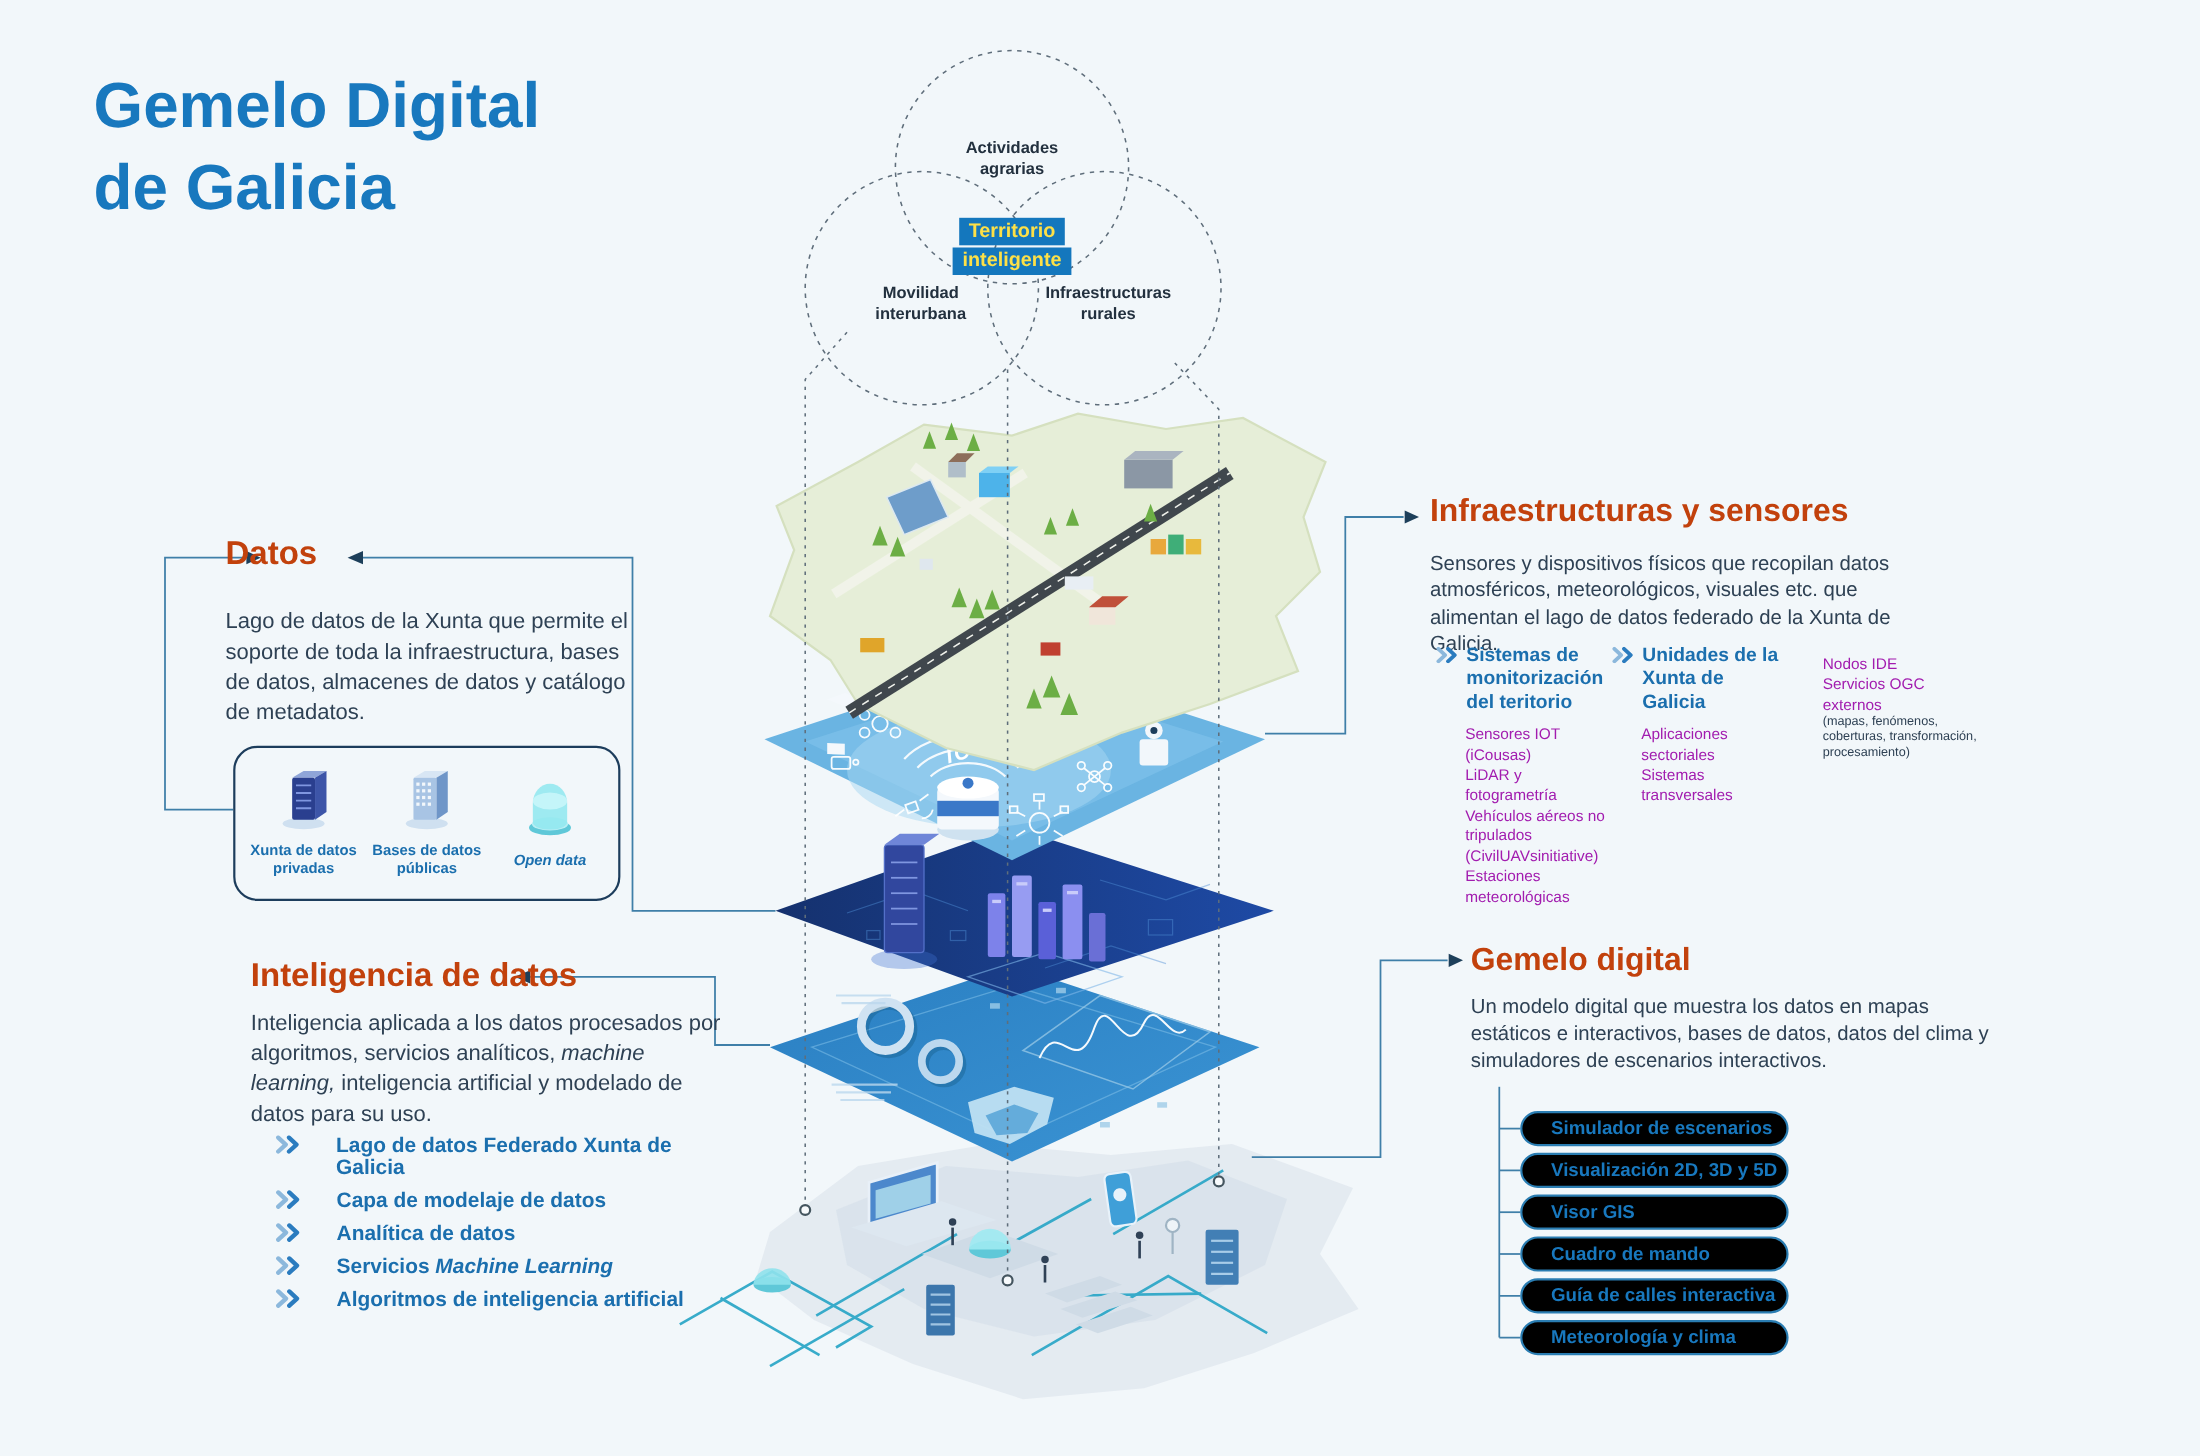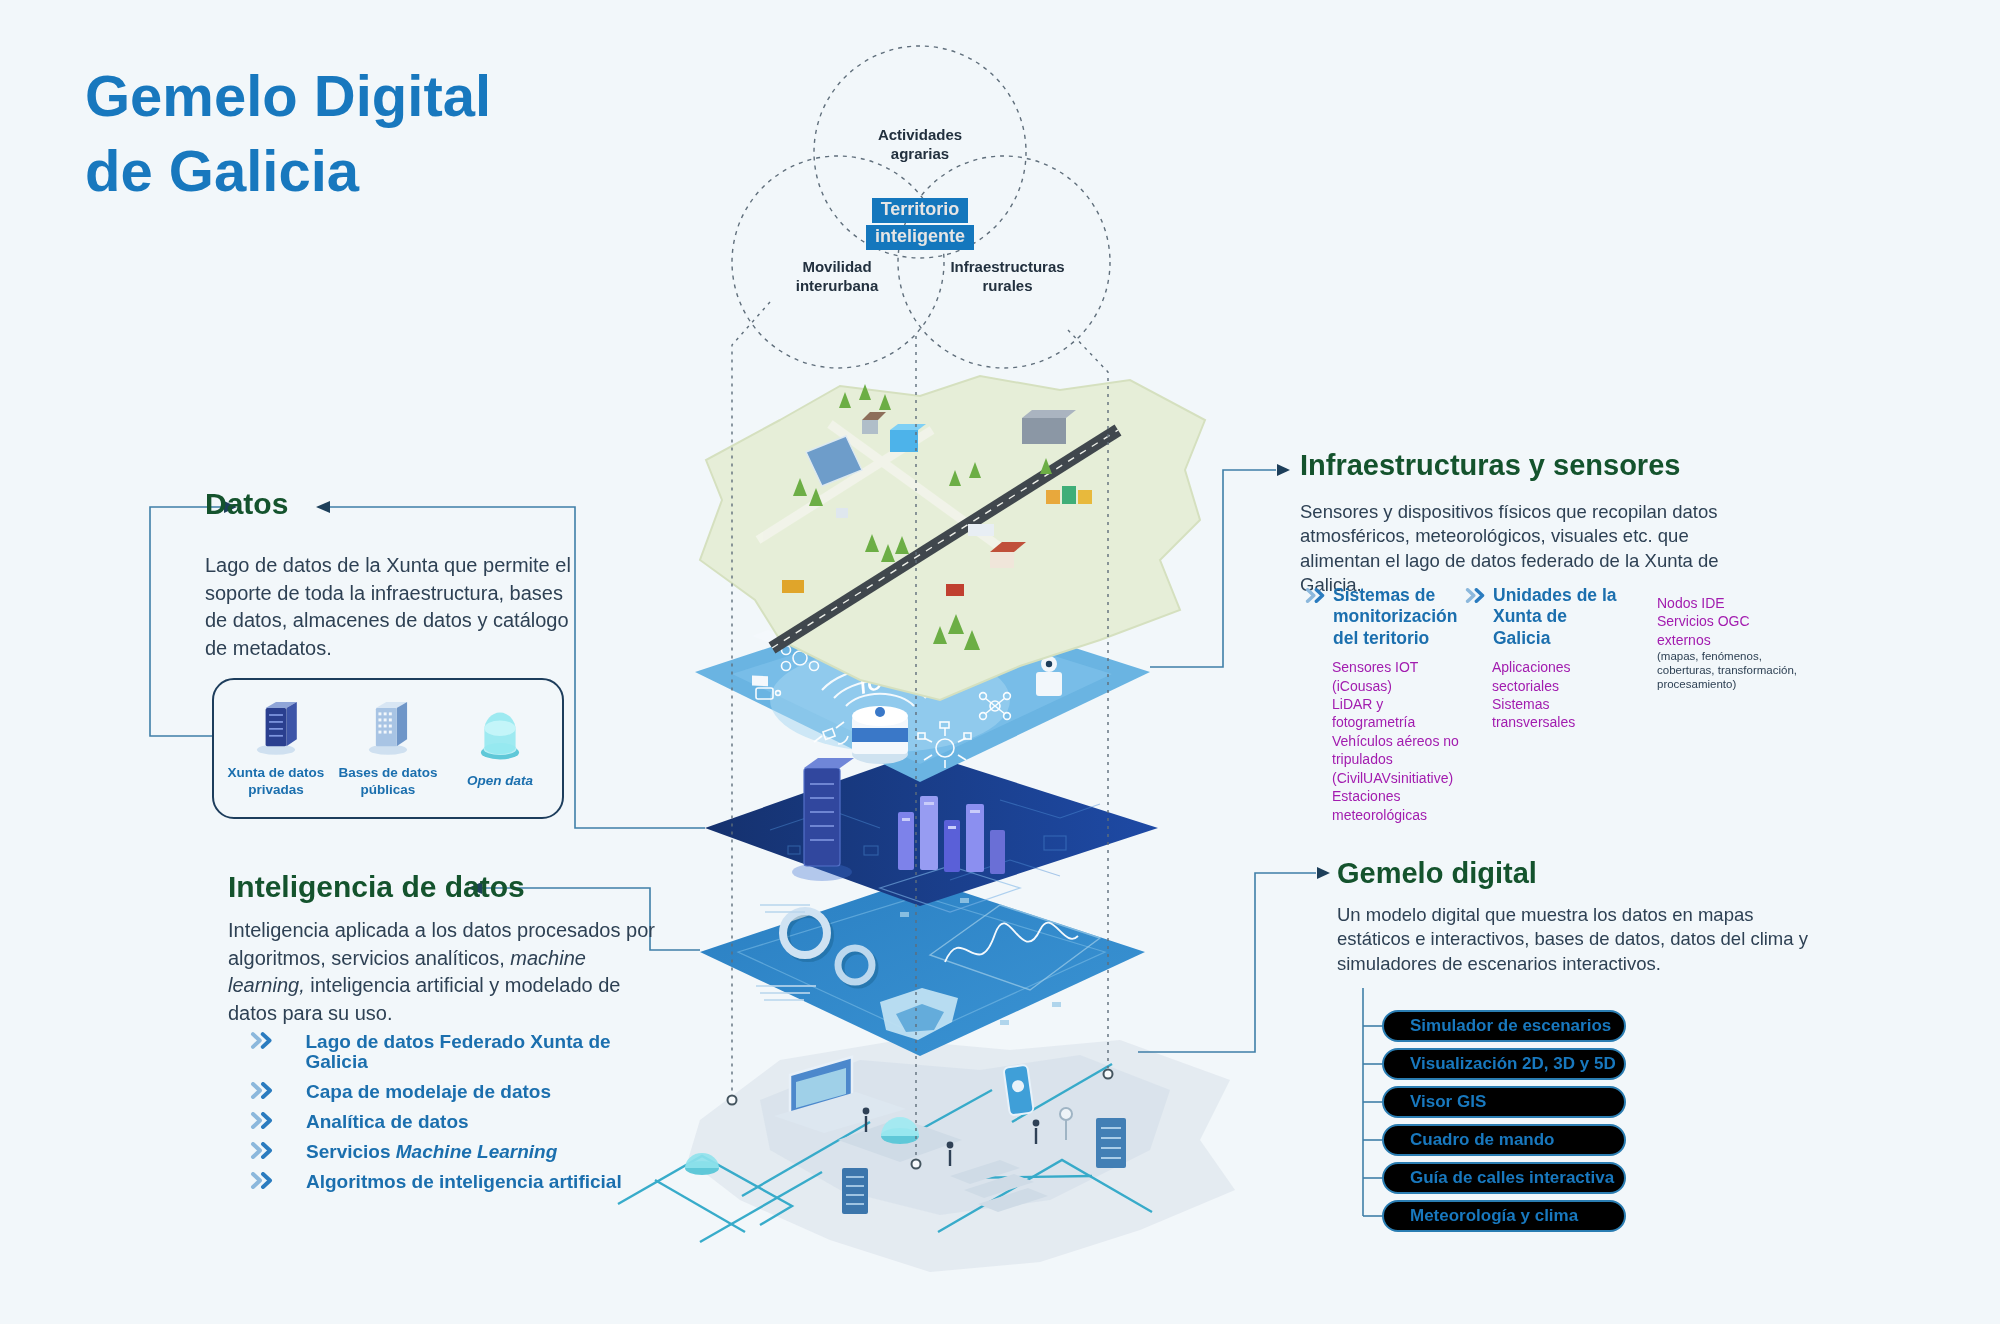--- a/index.html
+++ b/index.html
@@ -7,24 +7,24 @@
     width:2000px;height:1324px;position:relative;overflow:hidden;
     background:#f2f7fa;
     font-family:"Liberation Sans","DejaVu Sans",sans-serif;
     color:#2e4154;
   }
   .abs{position:absolute;}
   
   #title{left:85px;top:58px;font-size:58px;line-height:75px;font-weight:bold;color:#1878be;}
   
   .venn-label{font-size:15px;font-weight:bold;color:#22303e;text-align:center;line-height:1.25;}
-  .chip{display:inline-block;background:#1477bd;color:#e5e5e5;font-weight:bold;font-size:18px;
+  .chip{display:inline-block;background:#1477bd;color:#fde047;font-weight:bold;font-size:18px;
         padding:2px 9px 3px;line-height:1.1;}
   
-  .h1{font-size:30px;font-weight:bold;color:#14532d;line-height:1.1;}
+  .h1{font-size:30px;font-weight:bold;color:#c2410c;line-height:1.1;}
   .h1.sm{font-size:29px;}
   .para{font-size:20px;line-height:1.38;color:#2e4154;}
   .para.sm{font-size:18.5px;line-height:1.32;}
   
   #datos-box{left:212px;top:678px;width:336px;height:137px;border:2px solid #1d3d5c;border-radius:22px;
              display:flex;justify-content:space-around;align-items:center;padding:0 6px;}
   .db-item{width:112px;text-align:center;}
   .db-item .lbl{font-size:13.5px;font-weight:bold;color:#1b6fae;line-height:1.25;margin-top:4px;}
   .db-item .lbl.it{font-style:italic;}
   

